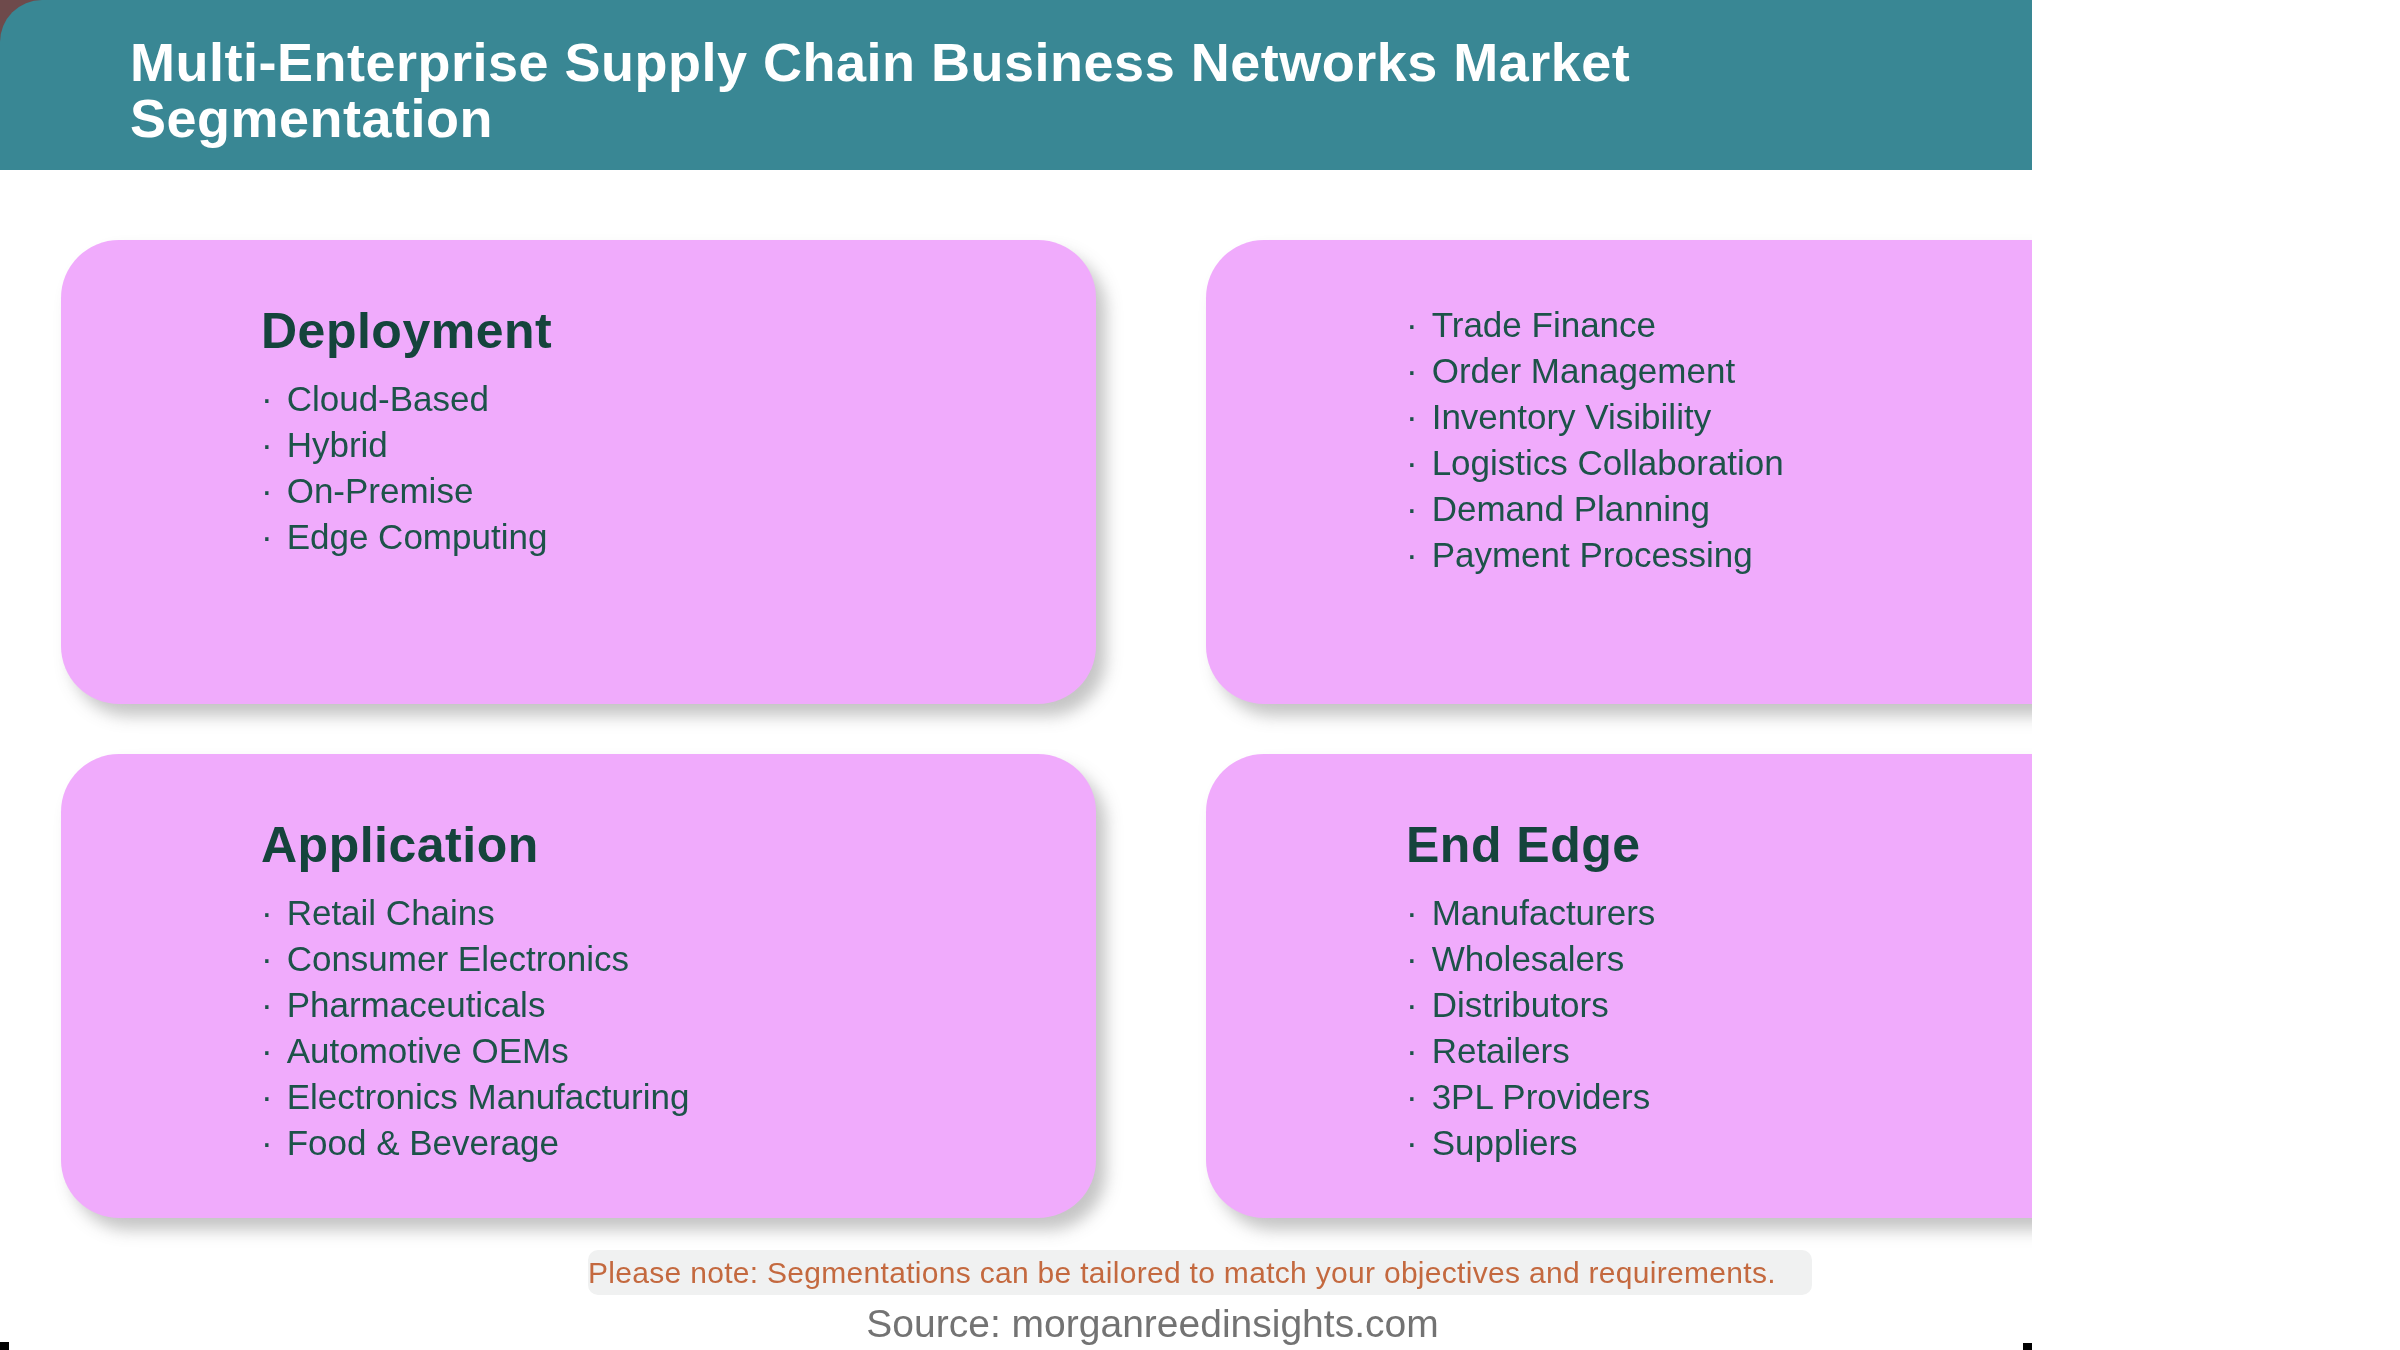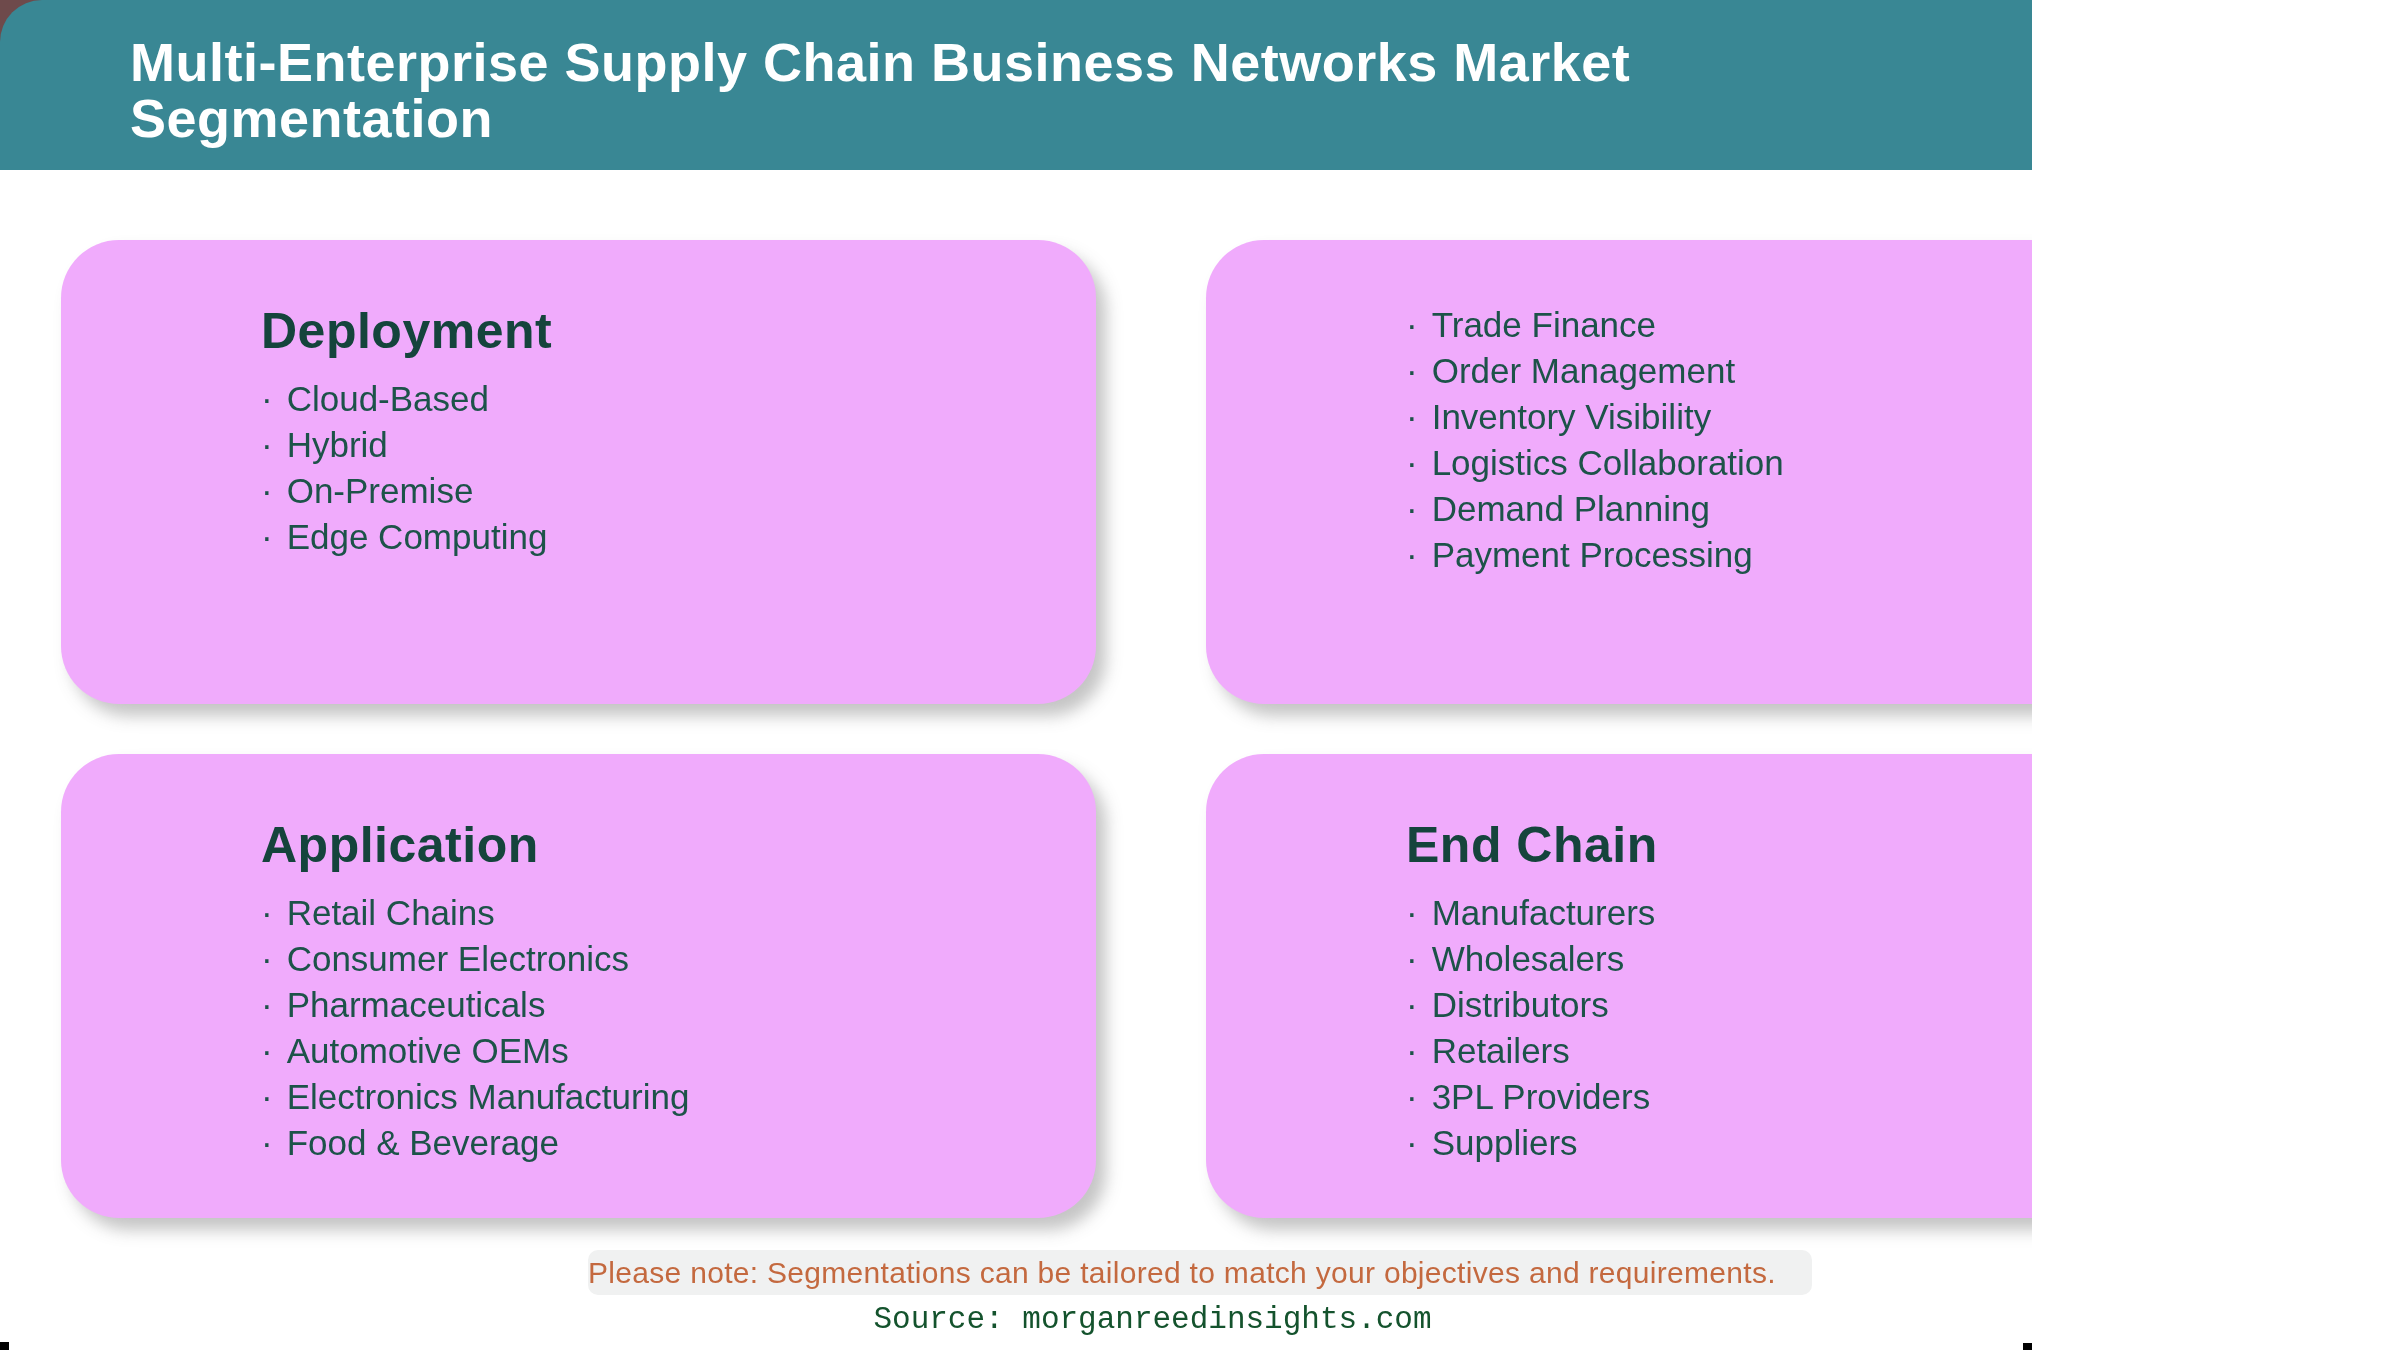--- a/index.html
+++ b/index.html
@@ -89,21 +89,21 @@
   }
 
   
   .source {
     position: absolute;
     left: 0; top: 1302px;
     width: 2305px;
     text-align: center;
     z-index: 1;
   }
-  .source span { color: #14532d; font-size: 31px; font-family: Liberation Mono, monospace; }
+  .source span { color: #737373; font-size: 39px; }
 
   
   .logo {
     position: absolute;
     left: 2133px; top: 1262px;
     display: flex; align-items: flex-start;
     z-index: 1;
   }
   .logo .monogram {
     font-family: "Liberation Sans", sans-serif;
@@ -171,21 +171,21 @@
         <li>Retail Chains</li>
         <li>Consumer Electronics</li>
         <li>Pharmaceuticals</li>
         <li>Automotive OEMs</li>
         <li>Electronics Manufacturing</li>
         <li>Food &amp; Beverage</li>
       </ul>
   </section>
 
   <section class="card card-3">
-    <h2>End Chain</h2>
+    <h2>End Edge</h2>
     <ul>
         <li>Manufacturers</li>
         <li>Wholesalers</li>
         <li>Distributors</li>
         <li>Retailers</li>
         <li>3PL Providers</li>
         <li>Suppliers</li>
       </ul>
   </section>
 

